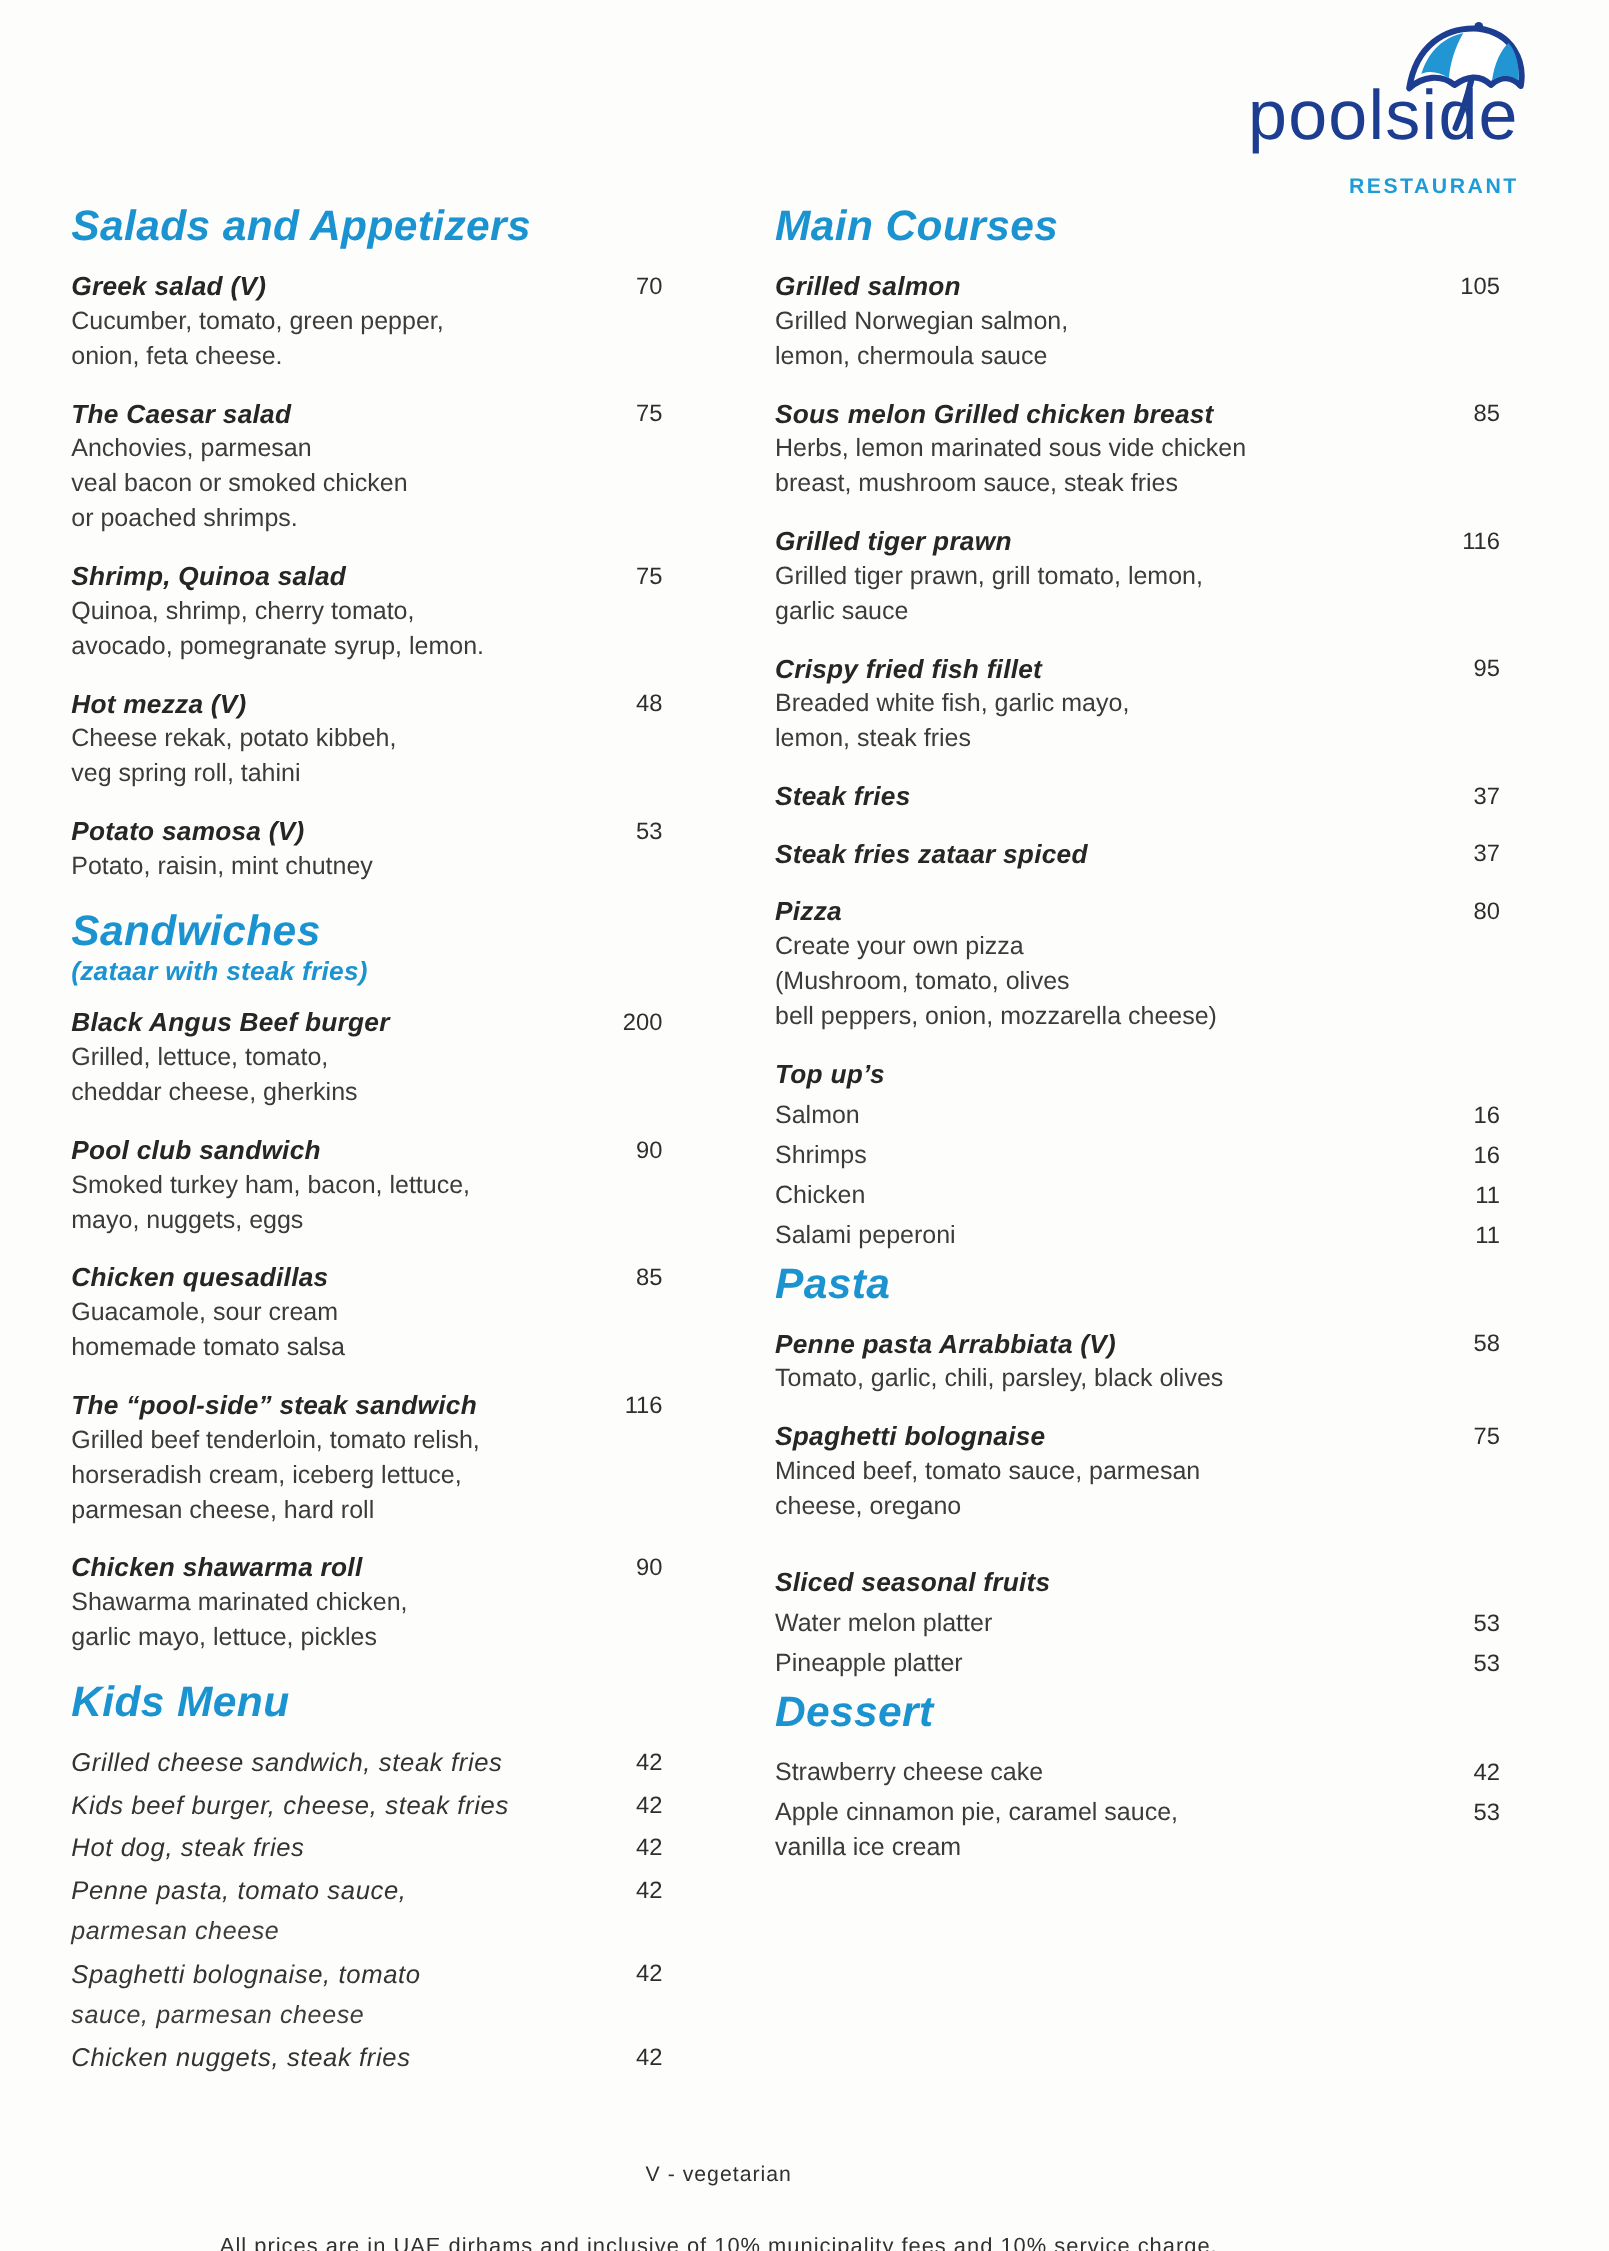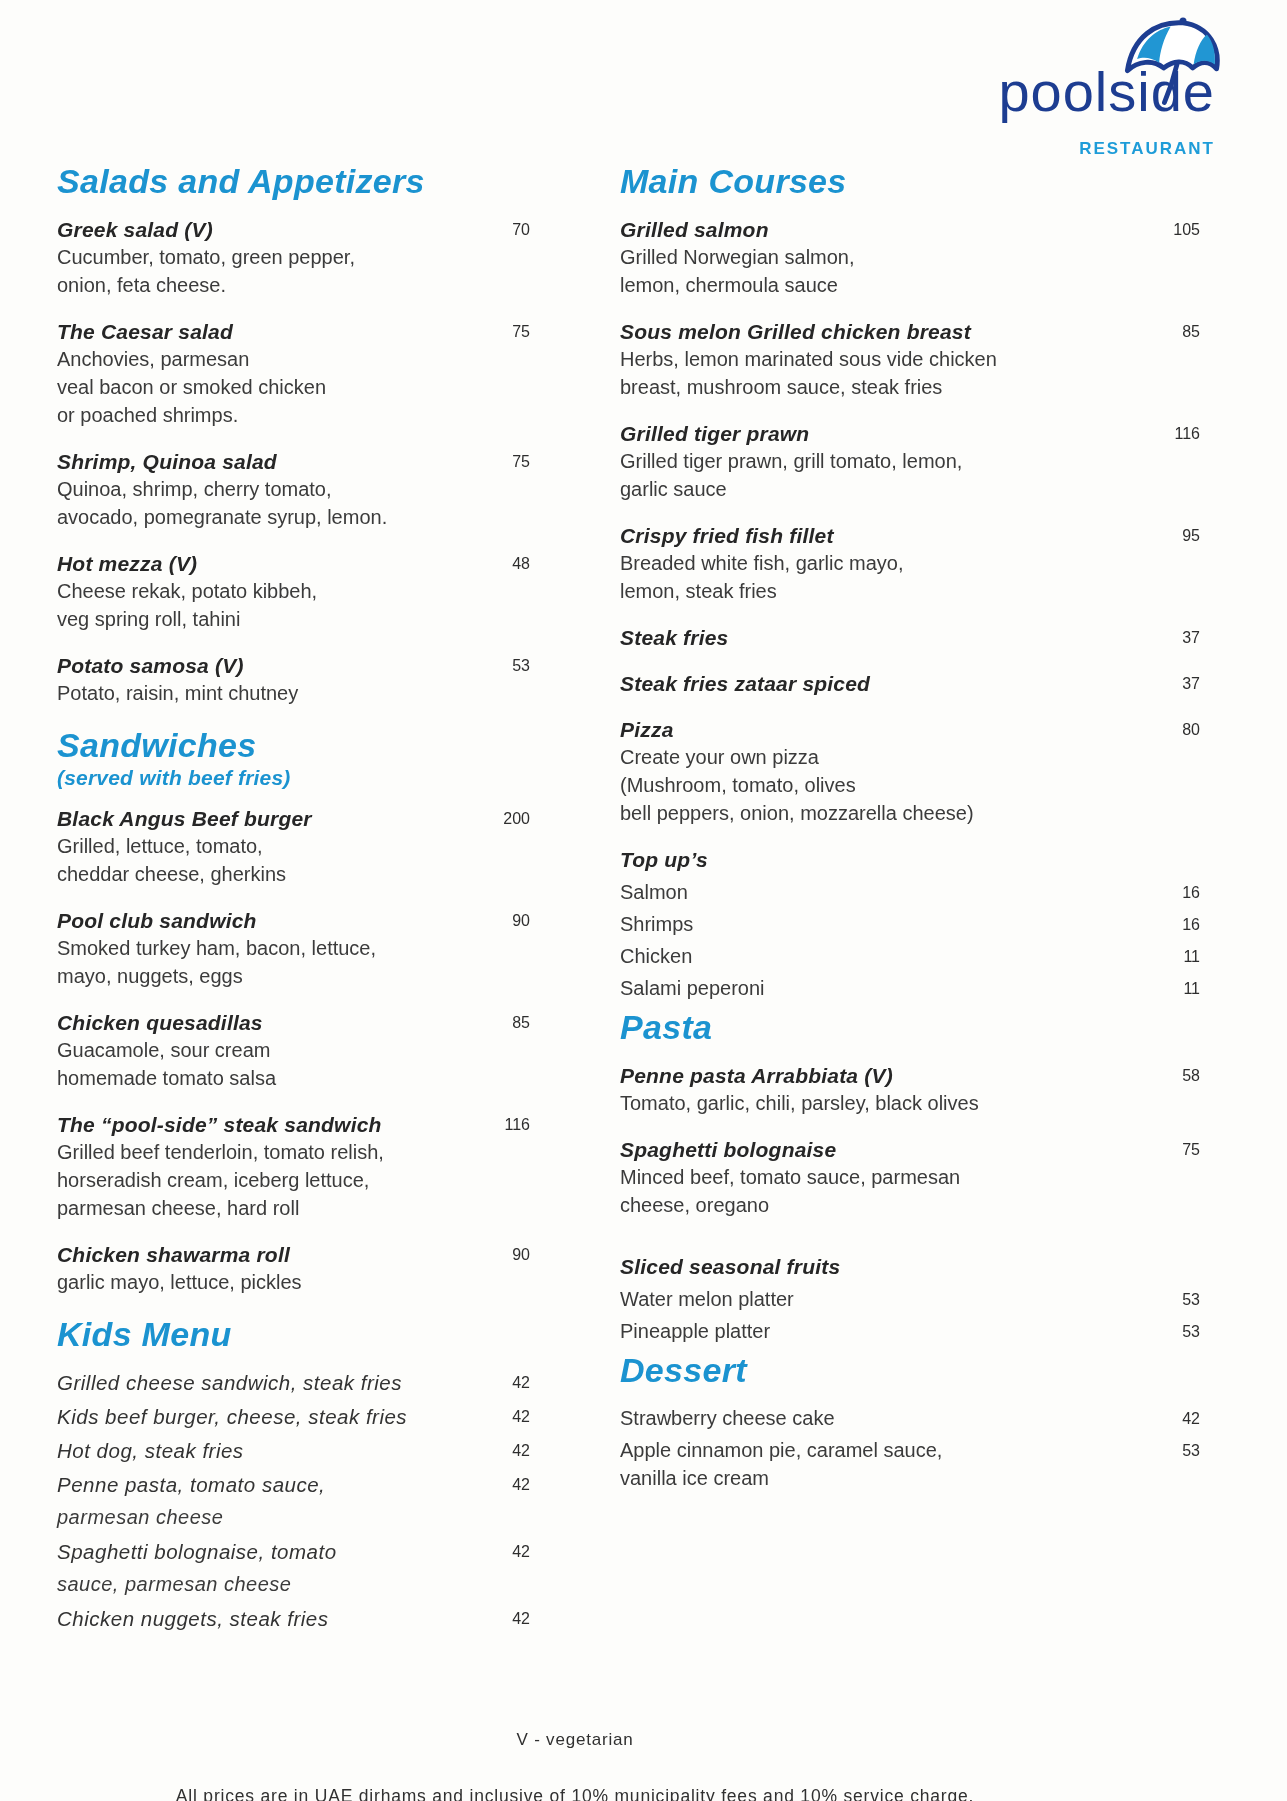--- a/index.html
+++ b/index.html
@@ -46,21 +46,21 @@
   }
 
   .item{margin-bottom:19px;}
   .row{display:flex;align-items:flex-start;}
   .title{
     font-size:21px;font-weight:bold;font-style:italic;color:var(--ink);
     line-height:27px;letter-spacing:0.2px;
   }
   .price{
     margin-left:auto;padding-left:12px;white-space:nowrap;
-    font-size:16px;color:#2e2e2e;line-height:27px;
+    font-size:19px;color:#2e2e2e;line-height:27px;
   }
   .desc{font-size:20px;color:var(--body);line-height:28px;}
 
   .item.style-plain{margin-bottom:5px;}
   .item.style-plain .title{
     font-weight:normal;font-style:normal;font-size:20px;color:var(--body);line-height:26px;letter-spacing:0;
   }
   .item.style-group{margin-bottom:6px;}
 
   .item.style-kids{margin-bottom:7px;}
@@ -136,21 +136,21 @@
           <div class="row">
             <div class="title">Potato samosa (V)</div>
             <div class="price">53</div>
           </div>
           <div class="desc">Potato, raisin, mint chutney</div>
         </div>
       </div>
       <div class="section">
         <div class="sec-head">
           <div class="section-heading">Sandwiches</div>
-          <div class="section-subheading">(served with beef fries)</div>
+          <div class="section-subheading">(zataar with steak fries)</div>
         </div>
         <div class="item style-entree">
           <div class="row">
             <div class="title">Black Angus Beef burger</div>
             <div class="price">200</div>
           </div>
           <div class="desc">Grilled, lettuce, tomato,</div>
           <div class="desc">cheddar cheese, gherkins</div>
         </div>
         <div class="item style-entree">
@@ -176,20 +176,21 @@
           </div>
           <div class="desc">Grilled beef tenderloin, tomato relish,</div>
           <div class="desc">horseradish cream, iceberg lettuce,</div>
           <div class="desc">parmesan cheese, hard roll</div>
         </div>
         <div class="item style-entree">
           <div class="row">
             <div class="title">Chicken shawarma roll</div>
             <div class="price">90</div>
           </div>
+          <div class="desc">Shawarma marinated chicken,</div>
           <div class="desc">garlic mayo, lettuce, pickles</div>
         </div>
       </div>
       <div class="section">
         <div class="sec-head">
           <div class="section-heading">Kids Menu</div>
         </div>
         <div class="item style-kids">
           <div class="row">
             <div class="title">Grilled cheese sandwich, steak fries</div>

